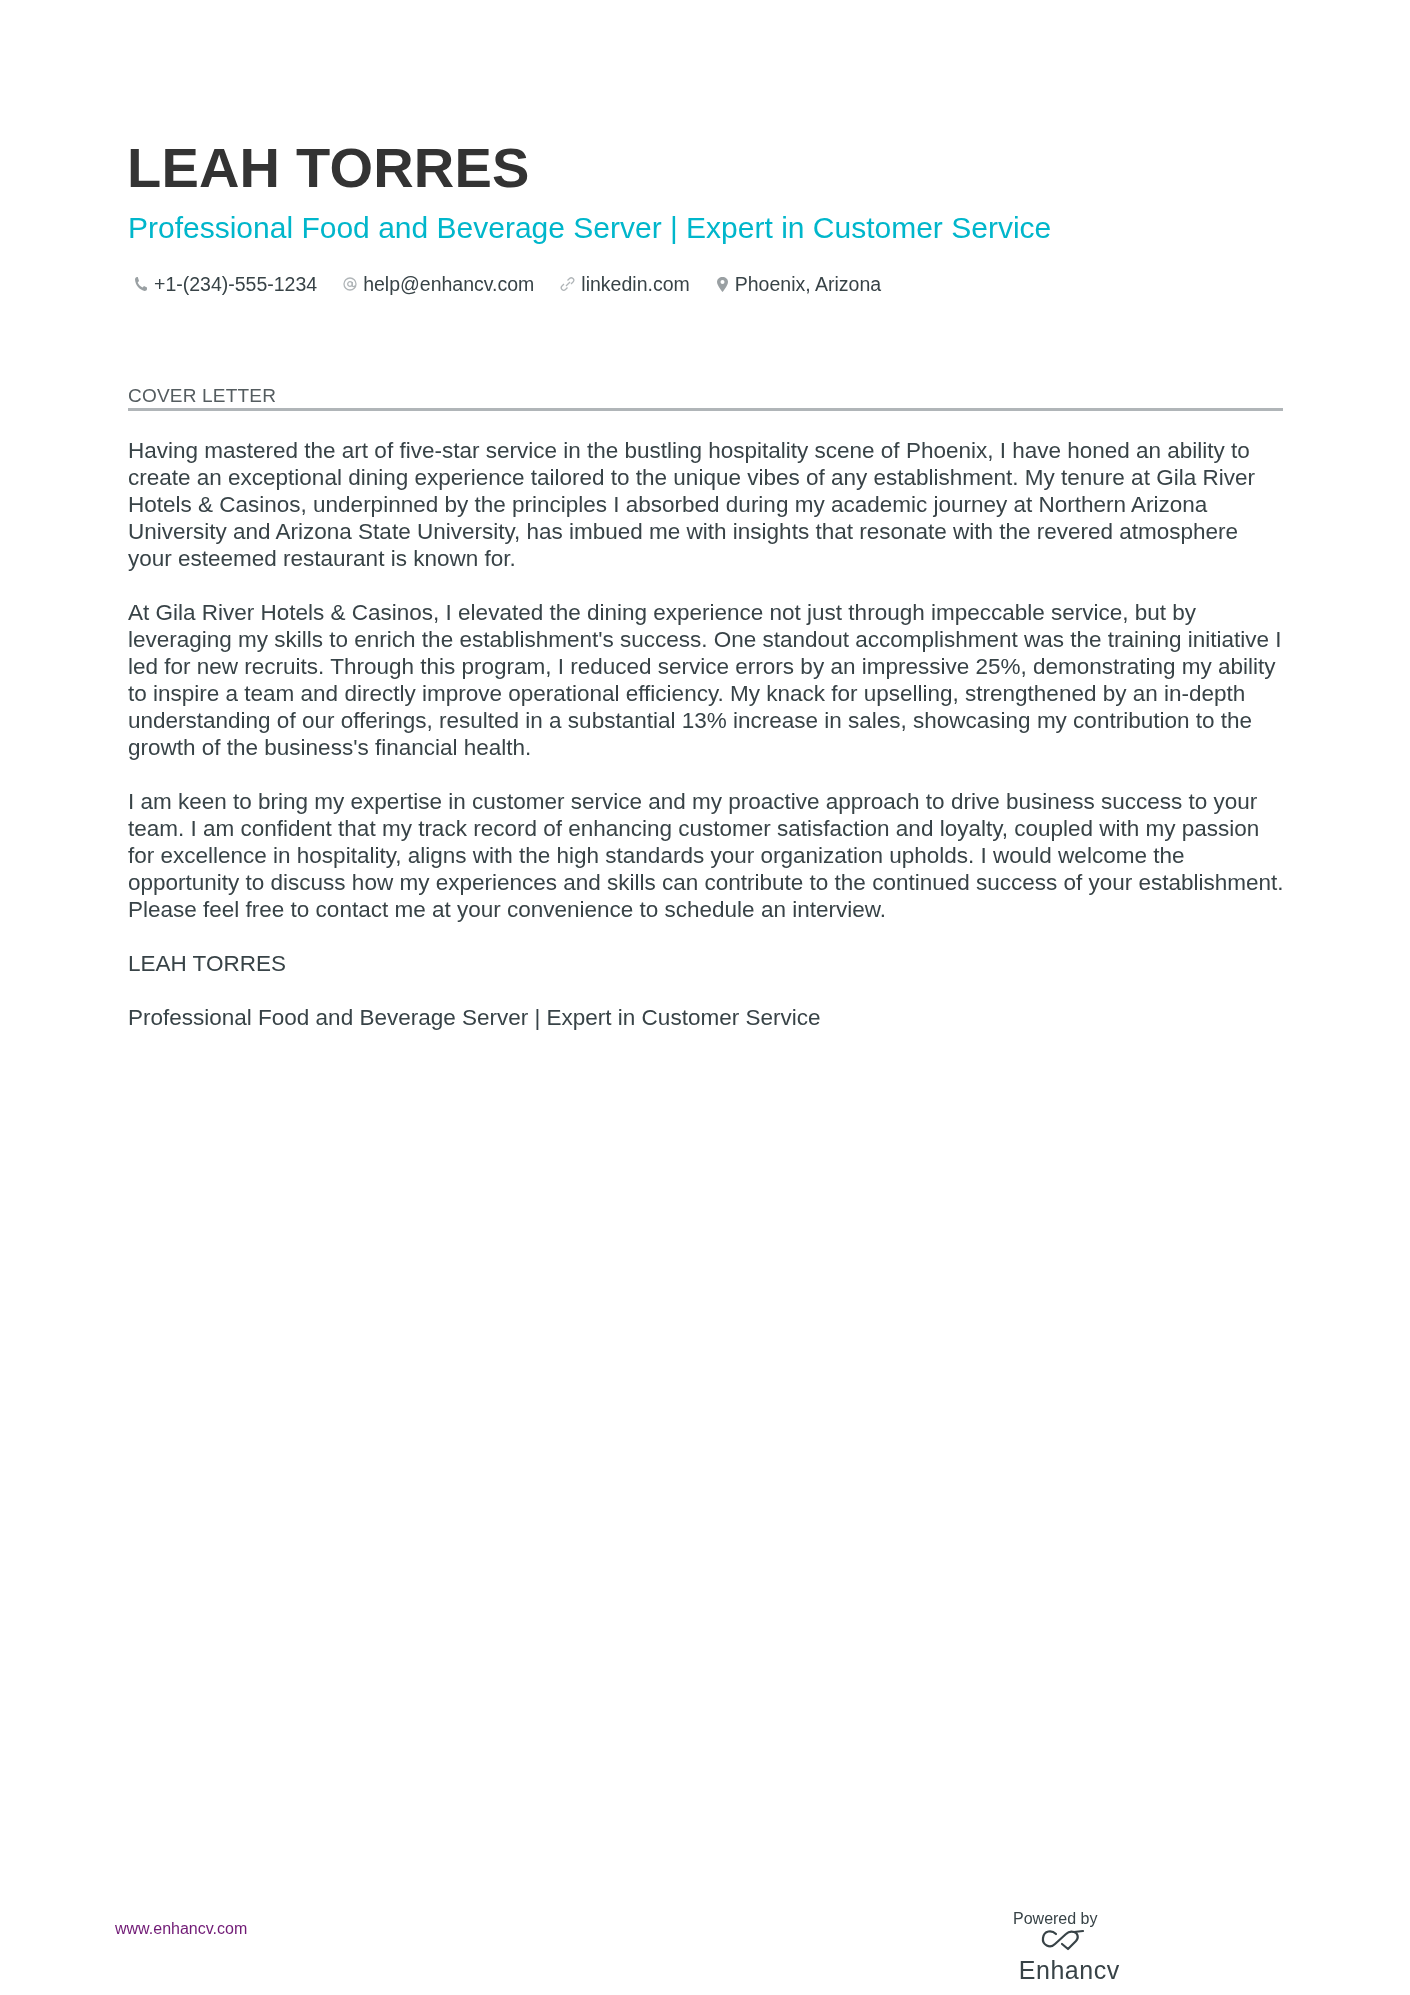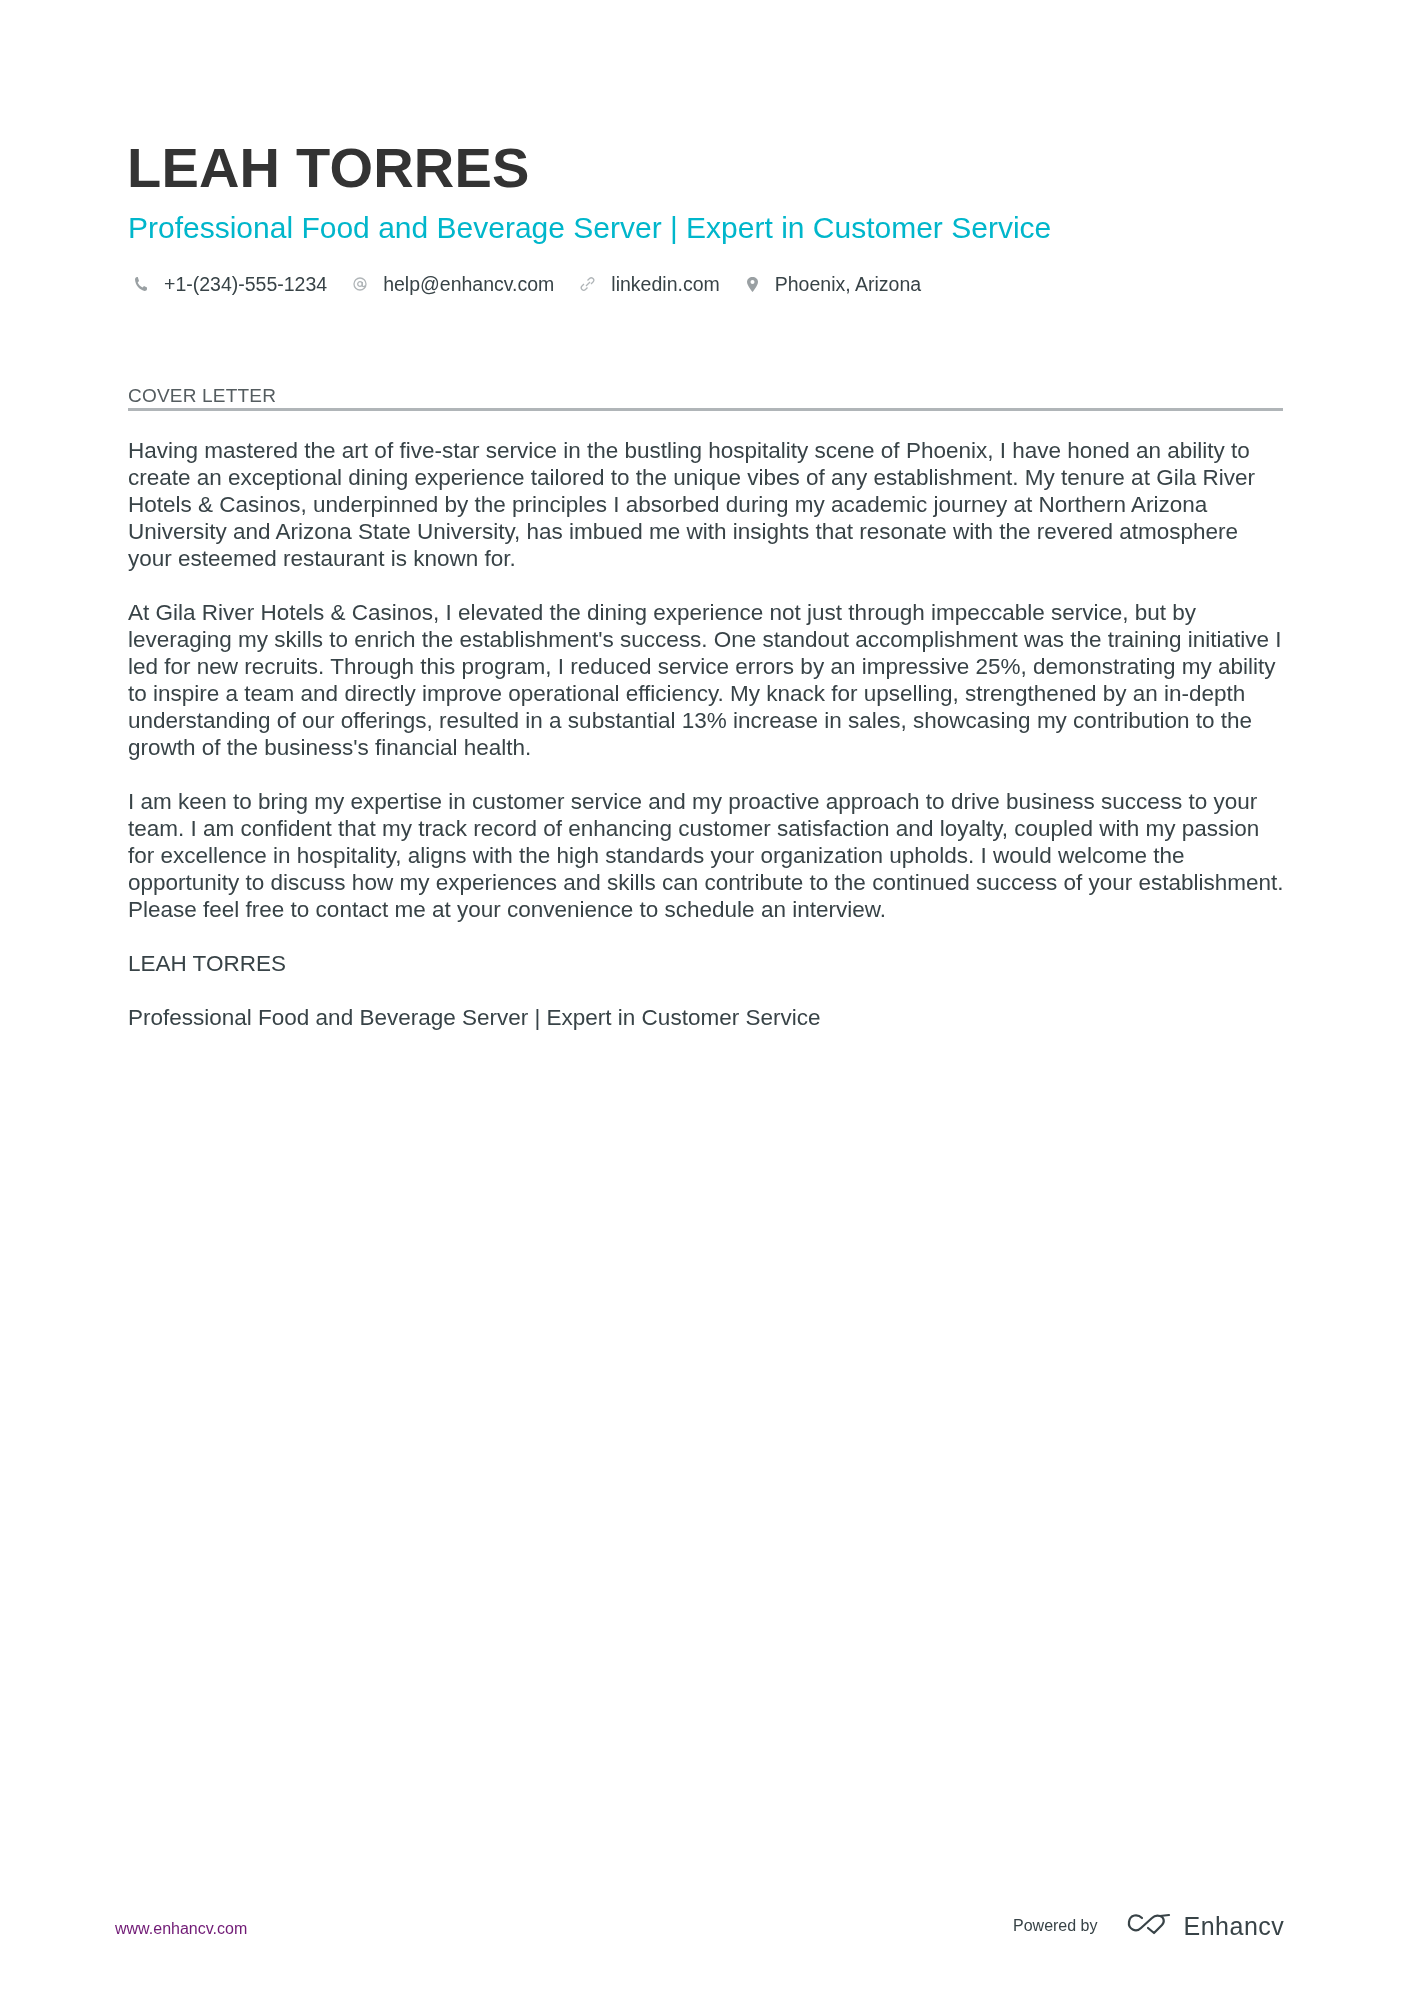--- a/index.html
+++ b/index.html
@@ -19,21 +19,21 @@
     }
     .headline {
       position: absolute; left: 128px; top: 184px;
       font-size: 30px; color: #00b6cb; line-height: 40px; white-space: nowrap;
     }
     .contacts {
       position: absolute; left: 134px; top: 246px;
       display: flex; align-items: center; gap: 26px;
       font-size: 19.5px; color: #384347; line-height: 28px; white-space: nowrap;
     }
-    .contact { display: flex; align-items: center; gap: 16px; }
+    .contact { display: flex; align-items: center; gap: 6px; }
     .contact svg { display: block; }
 
     .section-title {
       position: absolute; left: 128px; top: 360px;
       font-size: 19px; color: #545c5f; letter-spacing: 0.2px; line-height: 24px; text-align: center;
     }
     .section-rule {
       position: absolute; left: 128px; top: 384px; width: 1155px; height: 3px;
       background: #b0b5b8;
     }
@@ -43,21 +43,21 @@
       font-size: 22.5px; line-height: 27px; color: #384347;
     }
     .letter p { margin-bottom: 27px; }
 
     .footer-url {
       position: absolute; left: 115px; top: 1895px;
       font-size: 16px; color: #701a75; line-height: 20px;
     }
     .footer-brand {
       position: absolute; left: 1013px; top: 1886px;
-      display: flex; align-items: center; height: 32px;
+      display: flex; align-items: center; height: 32px; flex-direction: column;
     }
     .powered { font-size: 16px; color: #384347; margin-right: 28px; }
     .brand-logo { margin-right: 12px; }
     .brand-name { font-size: 25px; color: #384347; letter-spacing: 0.5px; }
   </style>
 </head>
 <body>
 
 <div class="page">
 

